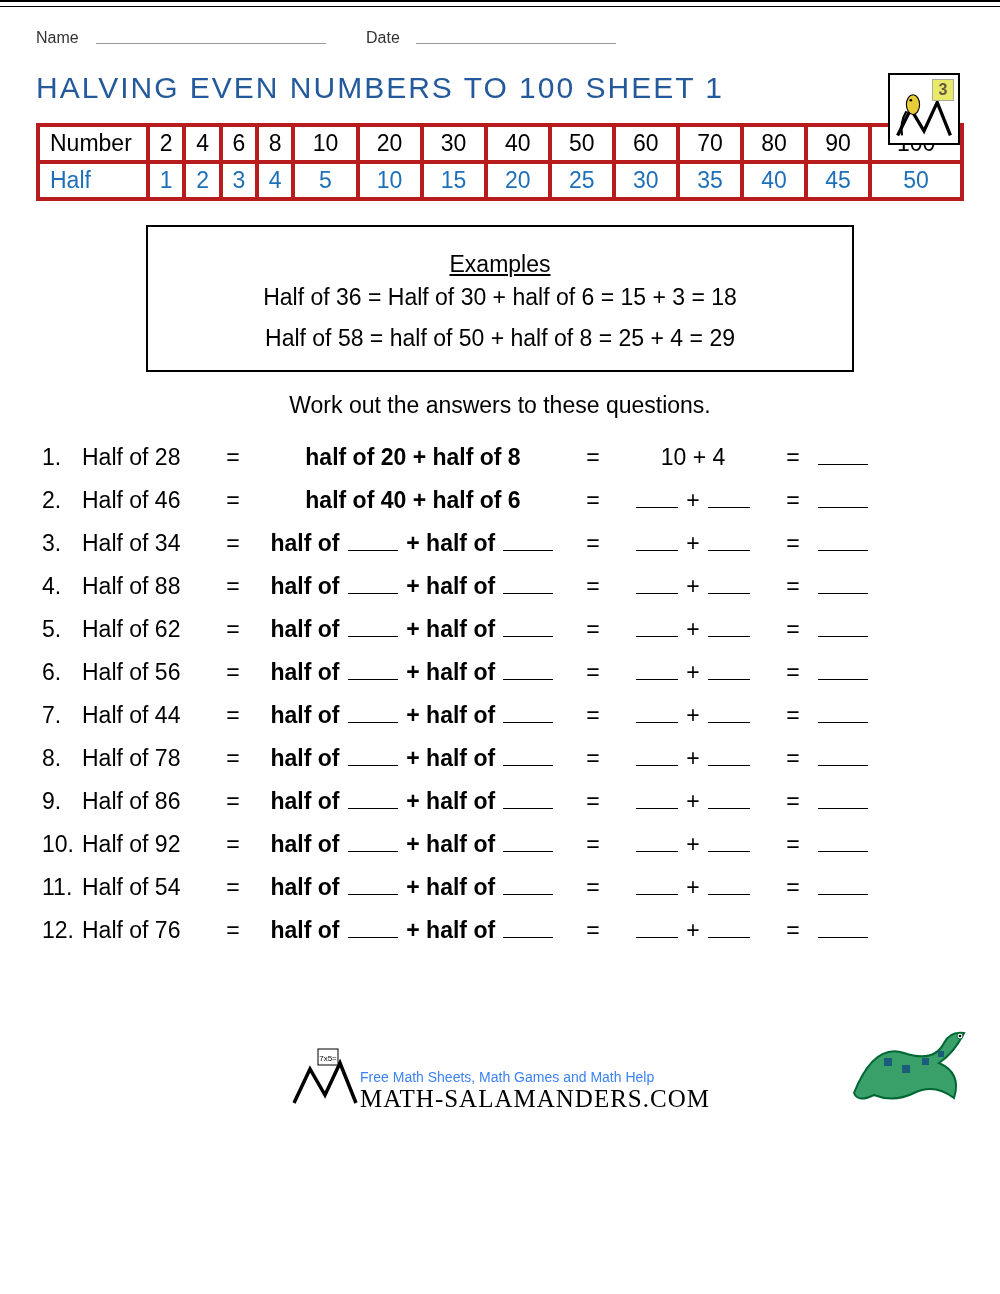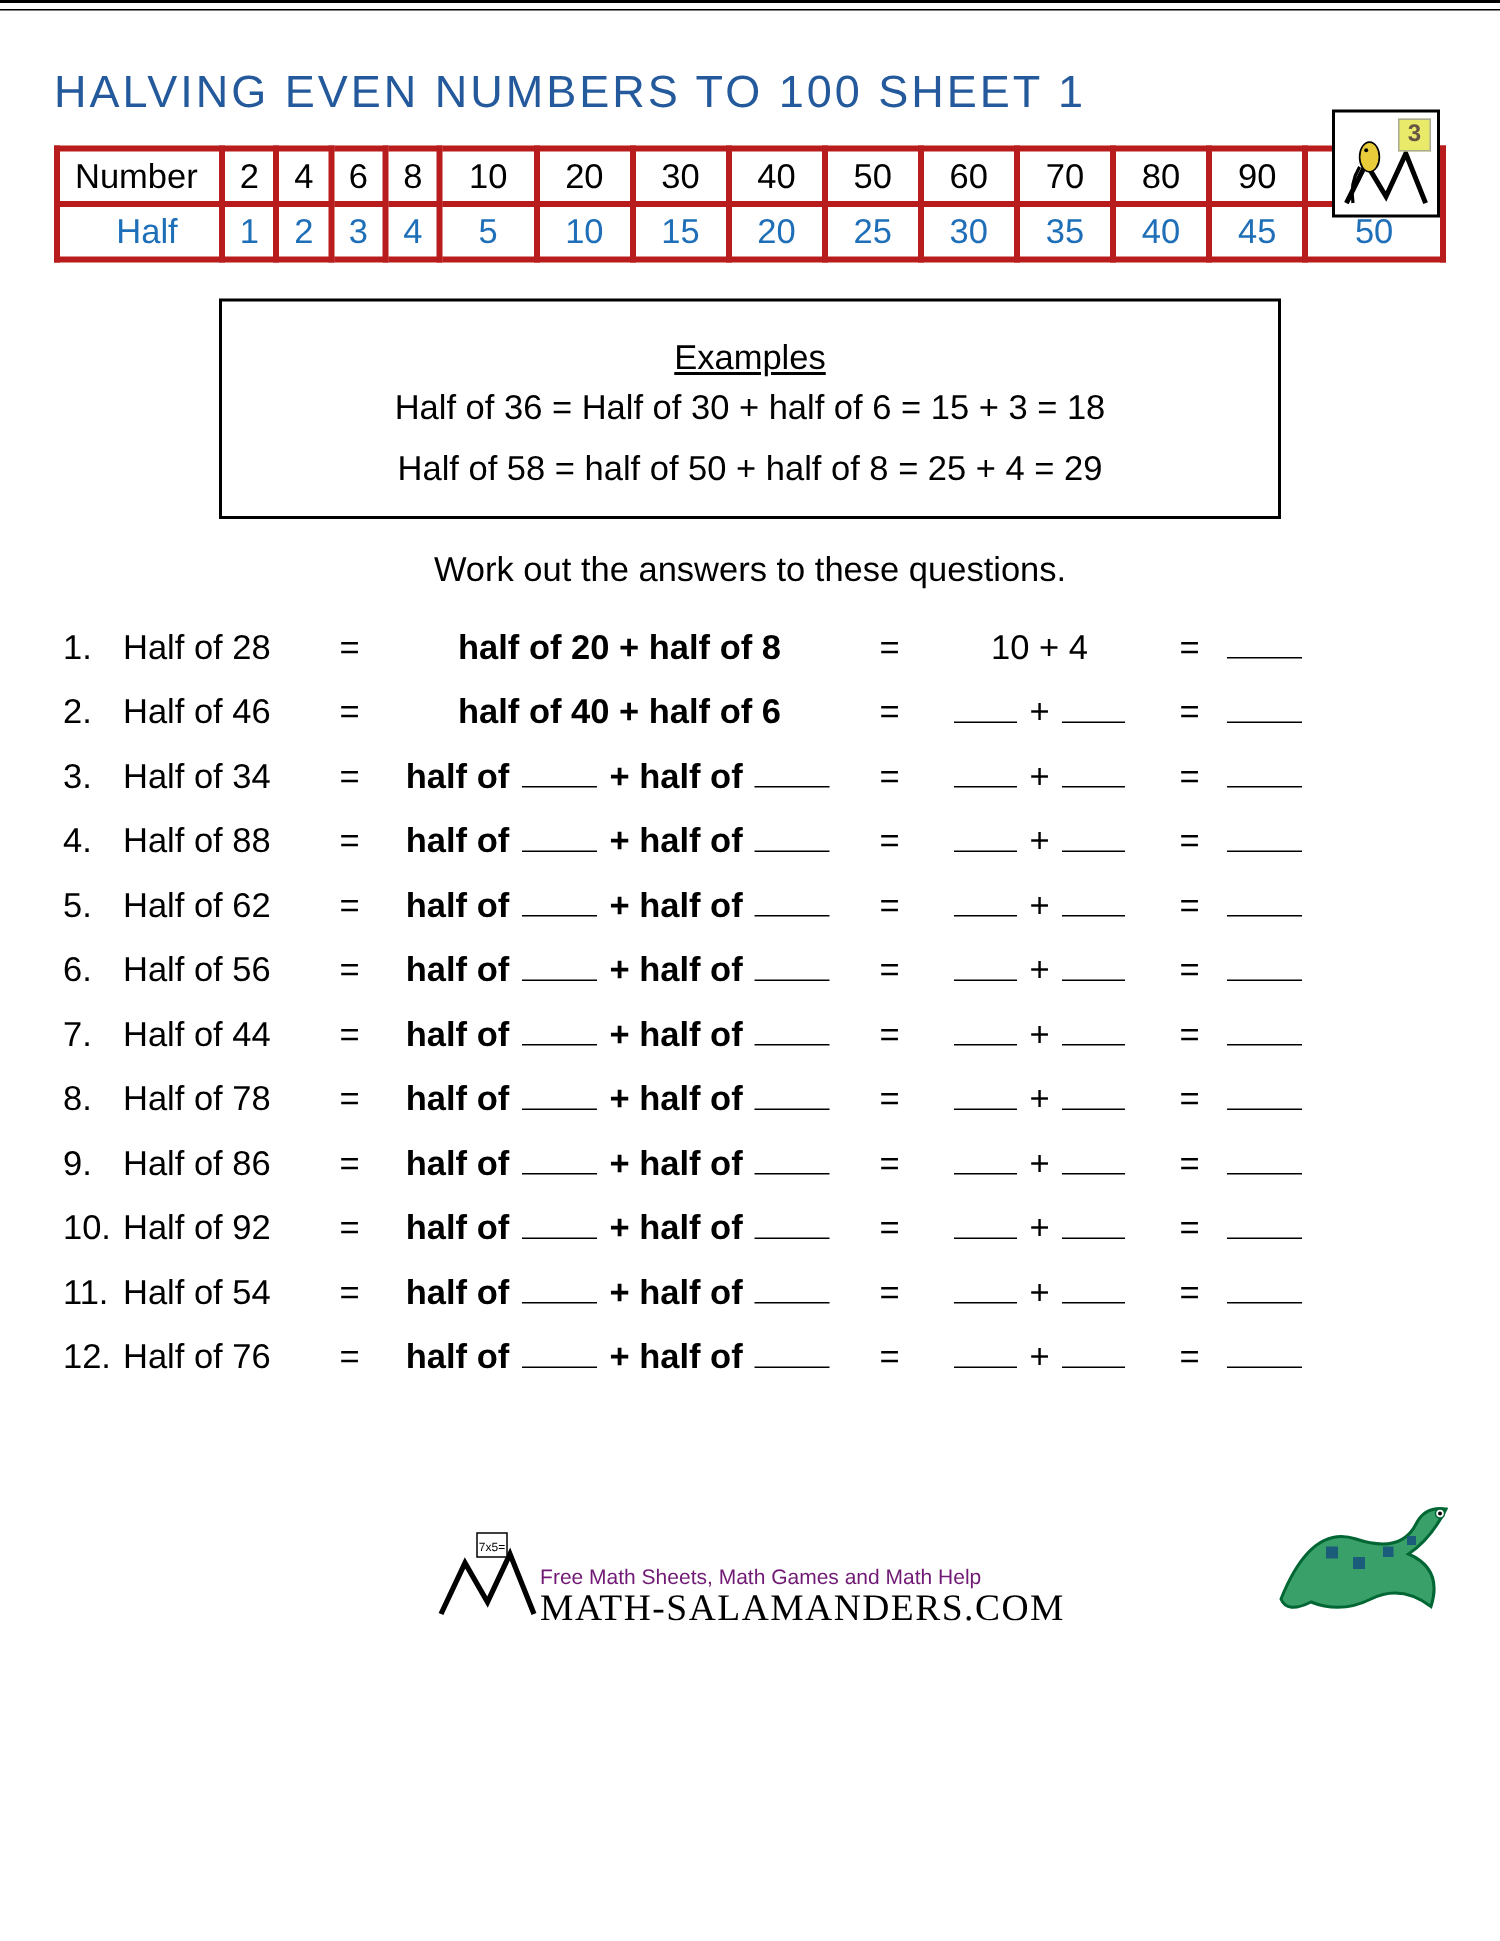--- a/index.html
+++ b/index.html
@@ -54,21 +54,21 @@
   }
   table.ref th, table.ref td {
     border: 4px solid #b91c1c;
     text-align: center;
     padding: 3px 0;
     font-weight: normal;
   }
   table.ref th:first-child, table.ref td:first-child {
     width: 110px; text-align: left; padding-left: 10px;
   }
-  table.ref tr.half td { color: #1e6fb8; text-align: center; }
+  table.ref tr.half td { color: #1e6fb8; }
   table.ref tr.half td:first-child { color:#1e6fb8; }
 
   .examples-box {
     border: 2px solid #000;
     margin: 24px 110px 20px 110px;
     padding: 24px 10px 18px 10px;
     text-align: center;
     font-size: 23px;
   }
   .examples-box .ex-title { text-decoration: underline; margin-bottom: 6px; }
@@ -91,38 +91,44 @@
   .blank  { display: inline-block; border-bottom: 1.5px solid #000; width: 50px; margin: 0 2px; vertical-align: baseline; }
   .blank.sm { width: 42px; }
 
   .footer {
     display: flex; align-items: flex-end; justify-content: center;
     margin-top: 40px;
     position: relative;
     height: 120px;
   }
   .footer-text { text-align: left; }
-  .footer-small { font-size: 14px; color: #701a75; margin: 0; }
+  .footer-small { font-size: 14px; color: #3b82f6; margin: 0; }
   .footer-brand {
     font-family: "Comic Sans MS", cursive;
     font-size: 25px;
     letter-spacing: 1px;
     margin: 0;
   }
   .sala-icon { position: absolute; right: -10px; bottom: -4px; }
   .footer-logo svg { width: 70px; height: 70px; }
 </style>
 </head>
 <body>
 
 <div class="hr"></div>
 <div class="hr2"></div>
 
 <div class="page">
 
+  <div class="meta-row">
+    <span class="meta-name-label">Name</span>
+    <span class="meta-name-line"></span>
+    <span class="meta-date-label">Date</span>
+    <span class="meta-date-line"></span>
+  </div>
 
   <div class="logo-badge">
     <svg viewBox="0 0 60 60">
       <path d="M6 54 L18 30 L30 50 L42 24 L54 54" stroke="#000" stroke-width="3" fill="none"></path>
       <ellipse cx="20" cy="26" rx="6" ry="9" fill="#e8cc3a" stroke="#000"></ellipse>
       <circle cx="18" cy="22" r="1.2" fill="#000"></circle>
       <path d="M14 32 Q8 42 10 54" stroke="#000" stroke-width="2" fill="none"></path>
     </svg>
     <span class="gradebox">3</span>
   </div>

